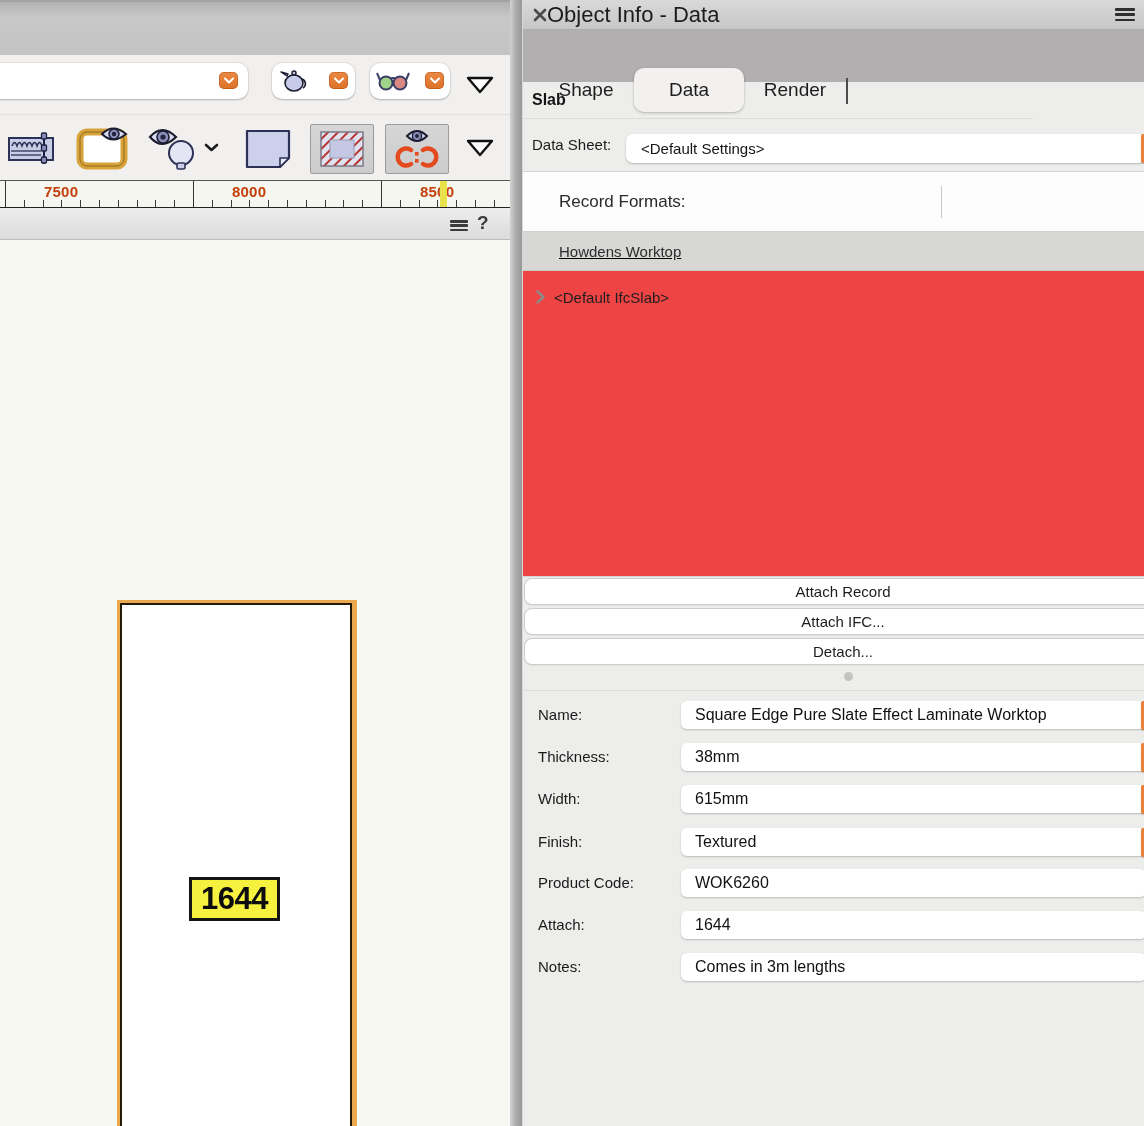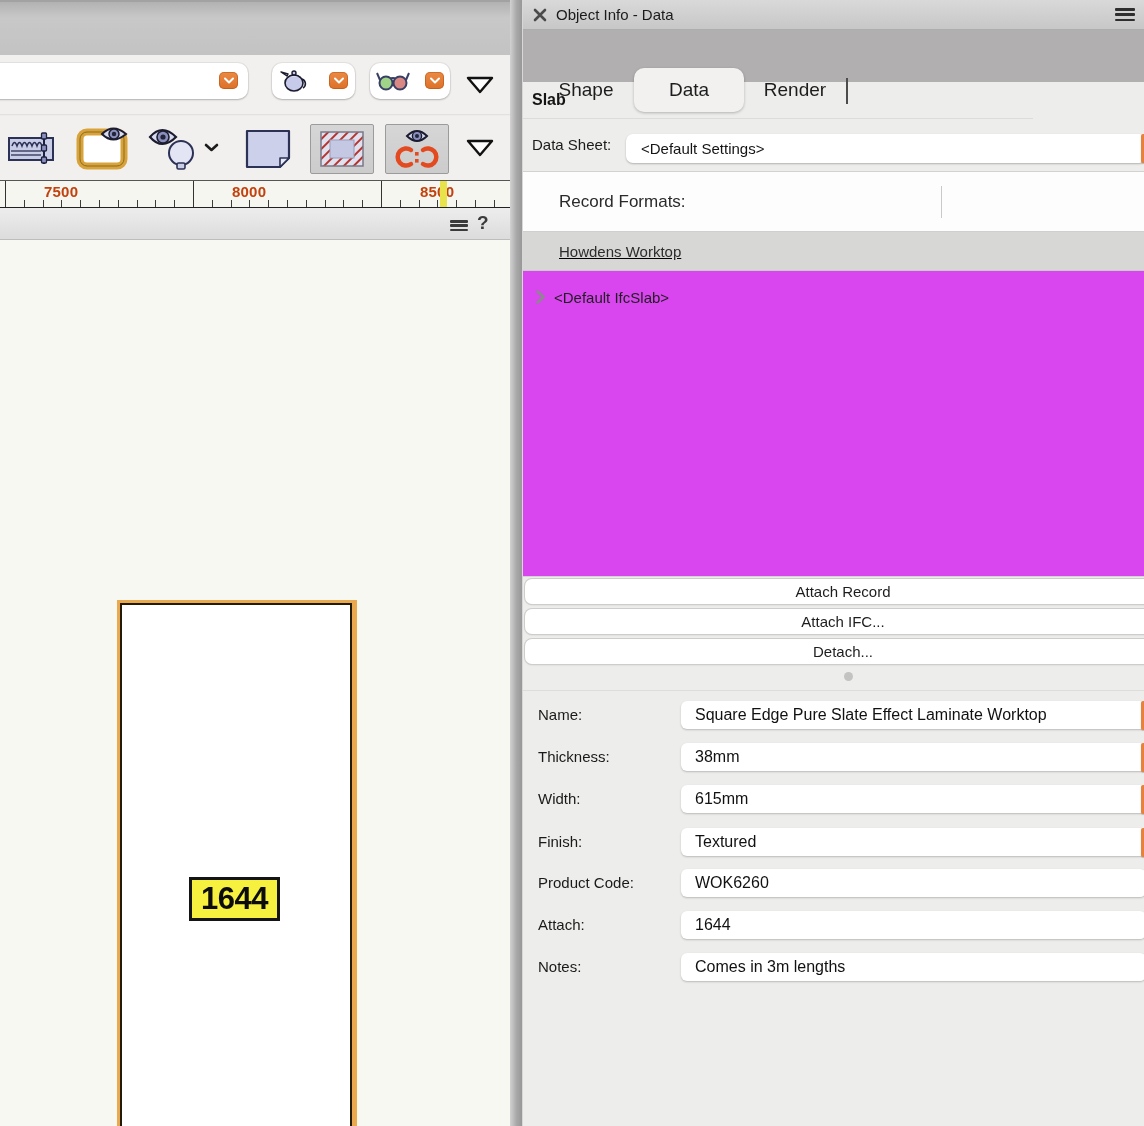--- a/index.html
+++ b/index.html
@@ -50,21 +50,21 @@
 
   
   .win-divider { position:absolute; left:510px; top:0; width:12px; height:1126px;
                  background:linear-gradient(to right,#d2d2d2,#a8a8a8 55%,#989898); }
 
   
   #panel { position:absolute; left:522px; top:0; width:622px; height:1126px; background:#ededeb; border-left:1px solid #d8d8d6; }
   .p-title { position:absolute; left:0; top:0; width:622px; height:30px;
              background:linear-gradient(#d9d9d9,#c7c7c7); border-bottom:1px solid #adadad;
              display:flex; align-items:center; }
-  .p-title .t-text { margin-left:33px; font-size:15px; font-weight:500; color:#1b1b1b; }
+  .p-title .t-text { margin-left:24px; font-size:22px; font-weight:500; color:#1b1b1b; }
   .p-close { position:absolute; left:9px; top:7px; width:16px; height:16px; cursor:default; }
   .p-menu { position:absolute; right:10px; top:8px; width:20px; height:13px; display:flex; flex-direction:column; justify-content:space-between; }
   .p-menu div { height:2.5px; background:#2e2e2e; border-radius:1px; }
 
   .tabbar { position:absolute; left:0; top:30px; width:622px; height:52px; background:#b1afaf; }
   .tab { position:absolute; top:38px; height:44px; display:flex; align-items:center; justify-content:center;
          font-size:19px; color:#1d1d1d; }
   .tab.active { background:#f2f1f0; border-radius:10px; box-shadow:0 1px 3px rgba(0,0,0,.25); z-index:2; }
   .tab-divider { position:absolute; left:323px; top:48px; width:2px; height:26px; background:#4c4c4c; }
 
@@ -80,21 +80,21 @@
   .edge-orange { position:absolute; right:0; width:4px; height:29px; background:#e8813c; border-radius:2px 0 0 2px; box-shadow:0 1px 1px rgba(0,0,0,.2); }
 
   .rf-header { position:absolute; left:0; top:172px; width:622px; height:60px; background:#fdfdfd; border-bottom:1px solid #cfcfcf; }
   .rf-header span { position:absolute; left:36px; top:20px; font-size:17px; color:#2a2a2a; }
   .rf-vline { position:absolute; left:418px; top:14px; width:1px; height:32px; background:#c9c9c9; }
 
   .rf-row-sel { position:absolute; left:0; top:232px; width:622px; height:39px; background:#d7d7d5; border-bottom:1px solid #cacac8;
                 display:flex; align-items:center;text-decoration:underline; }
   .rf-row-sel span { margin-left:36px; font-size:15px; color:#2d2d2d; }
 
-  .rf-list { position:absolute; left:0; top:271px; width:622px; height:306px; background:#d946ef; border-bottom:1px solid #d4d4d2; }
+  .rf-list { position:absolute; left:0; top:271px; width:622px; height:306px; background:#ef4444; border-bottom:1px solid #d4d4d2; }
   .rf-row { position:absolute; left:0; top:10px; width:622px; height:32px; display:flex; align-items:center; }
   .rf-row .chev { margin-left:13px; margin-right:9px; }
   .rf-row span { font-size:15px; color:#1e1e1e; }
 
   .attach-btn { position:absolute; left:2px; width:636px; height:25px; background:#ffffff; border-radius:7px;
                 box-shadow:0 0 0 1px #cdcdcb, 0 1px 2px rgba(0,0,0,.15);
                 display:flex; align-items:center; justify-content:center; font-size:15px; color:#1d1d1d; }
   .split-dot { position:absolute; left:321px; top:672px; width:9px; height:9px; border-radius:50%; background:#c3c3c1; }
   .fields-top-line { position:absolute; left:0; top:690px; width:622px; height:1px; background:#dddddb; }
 

